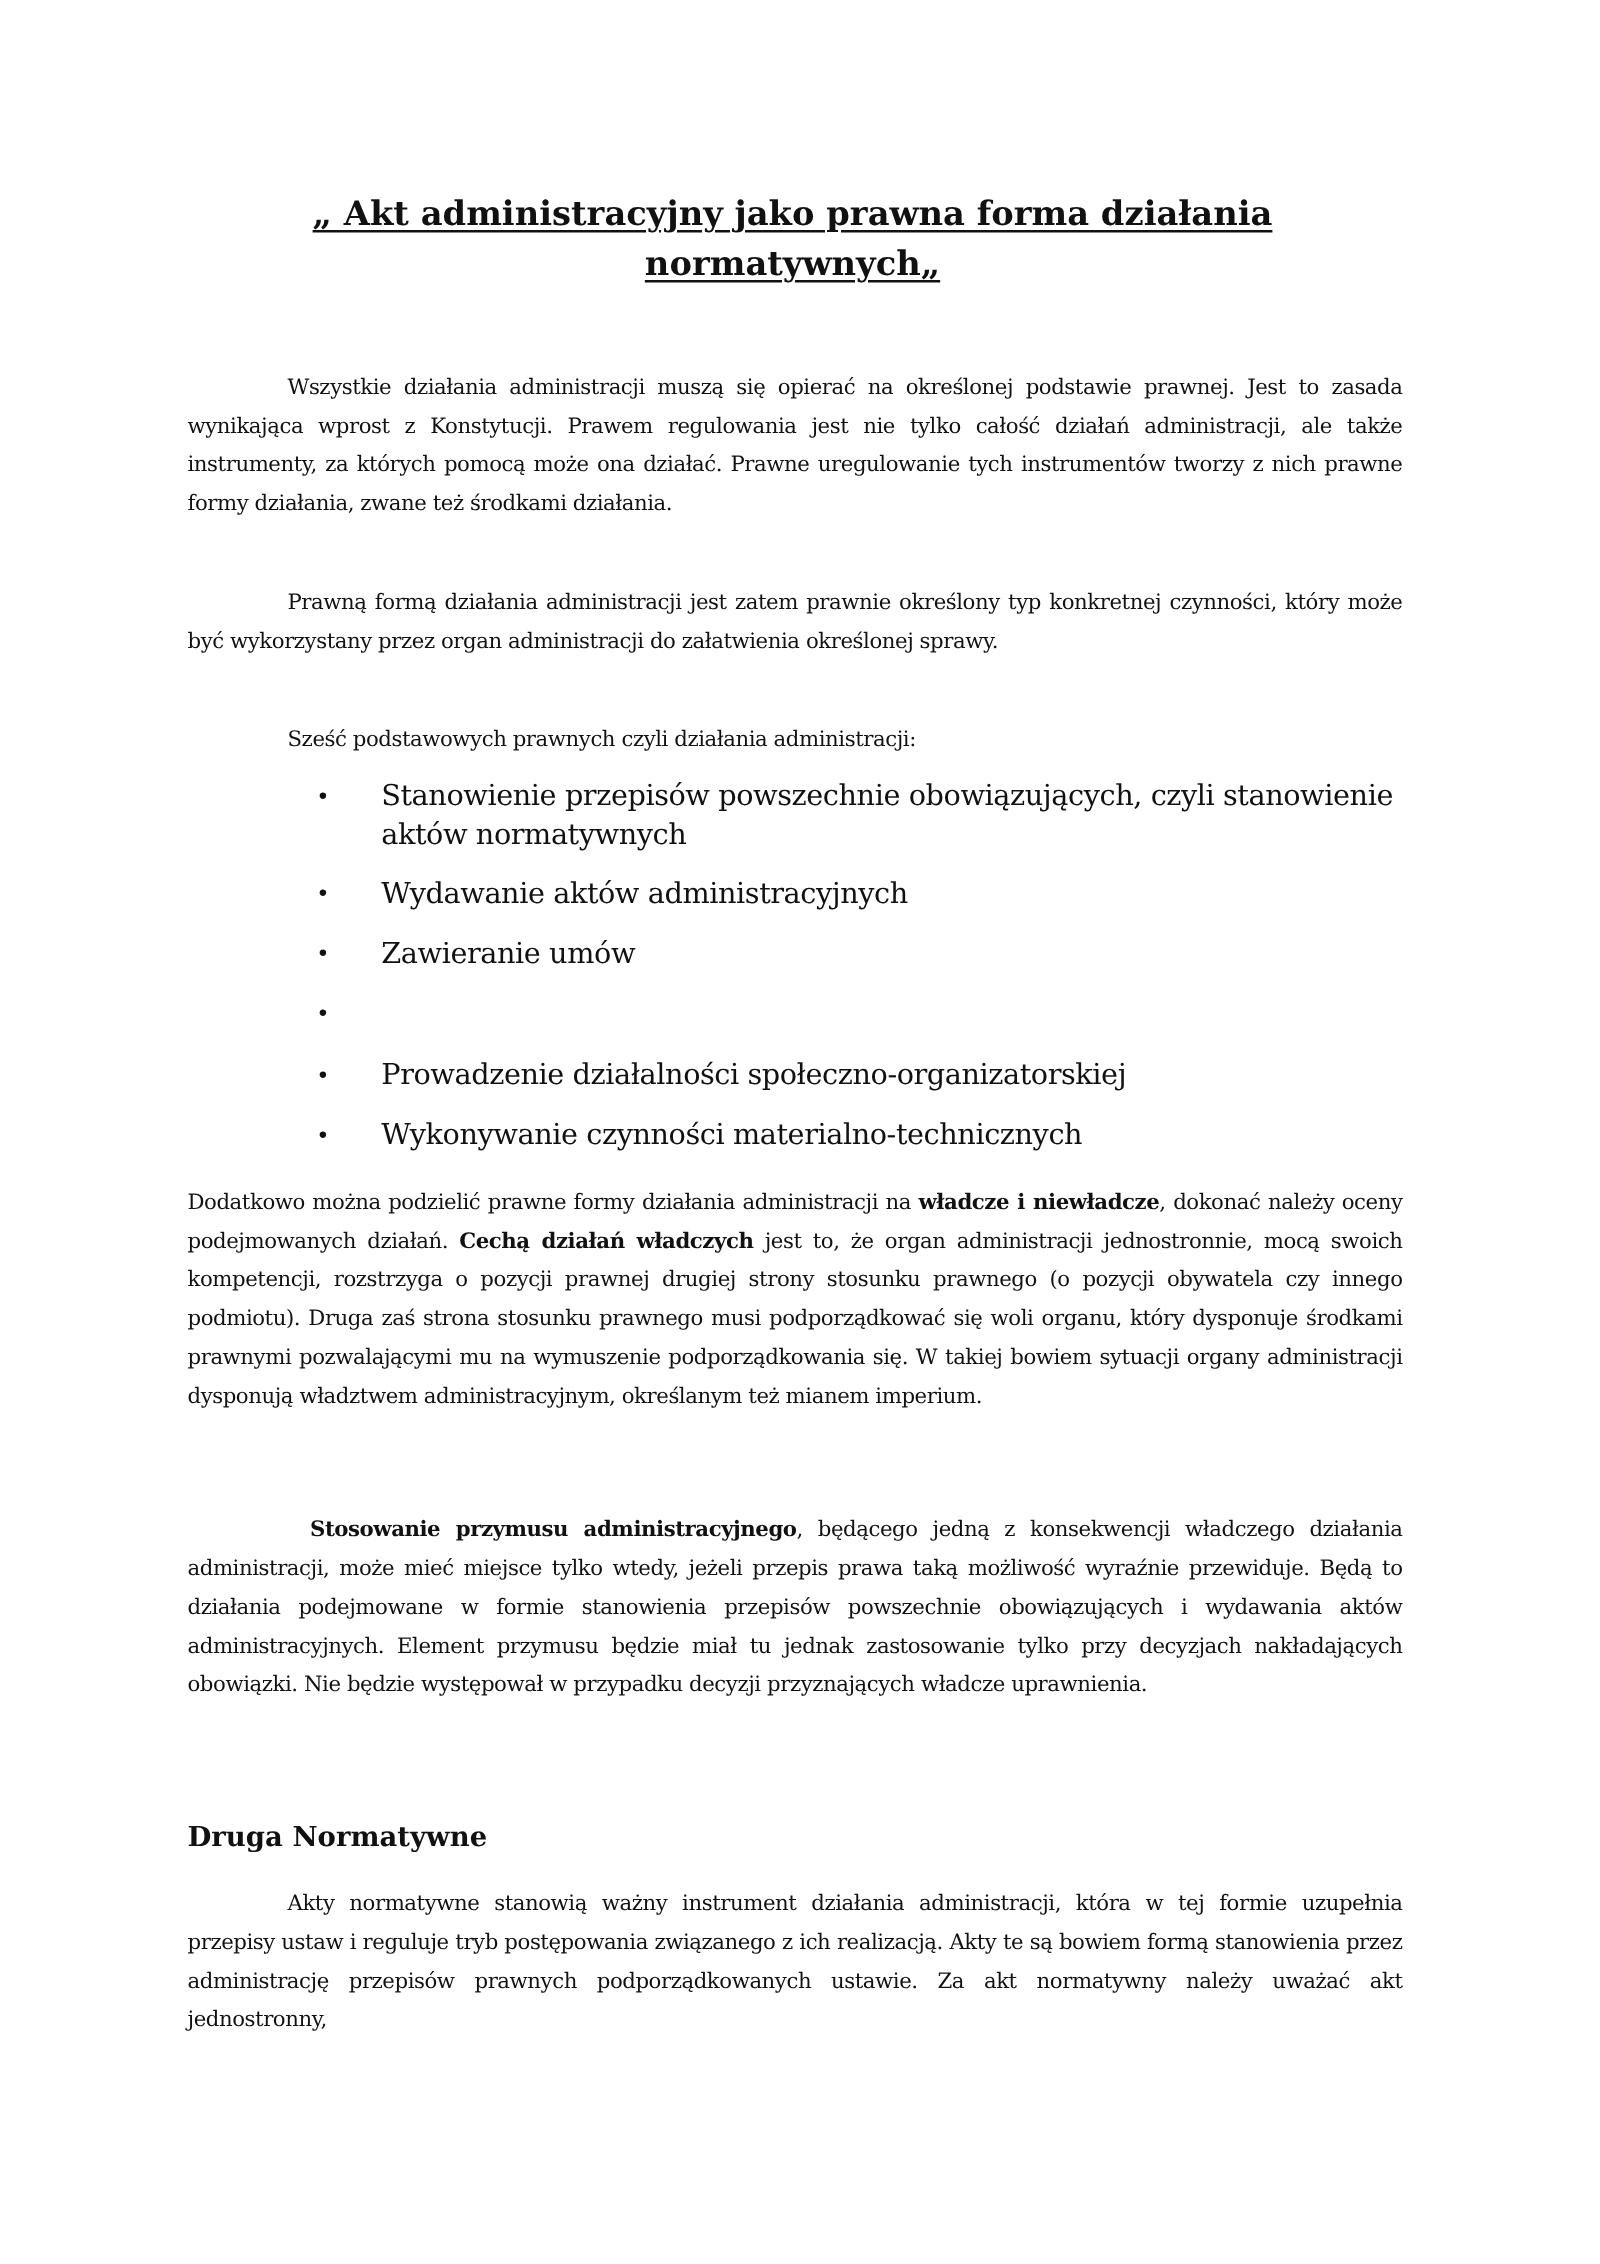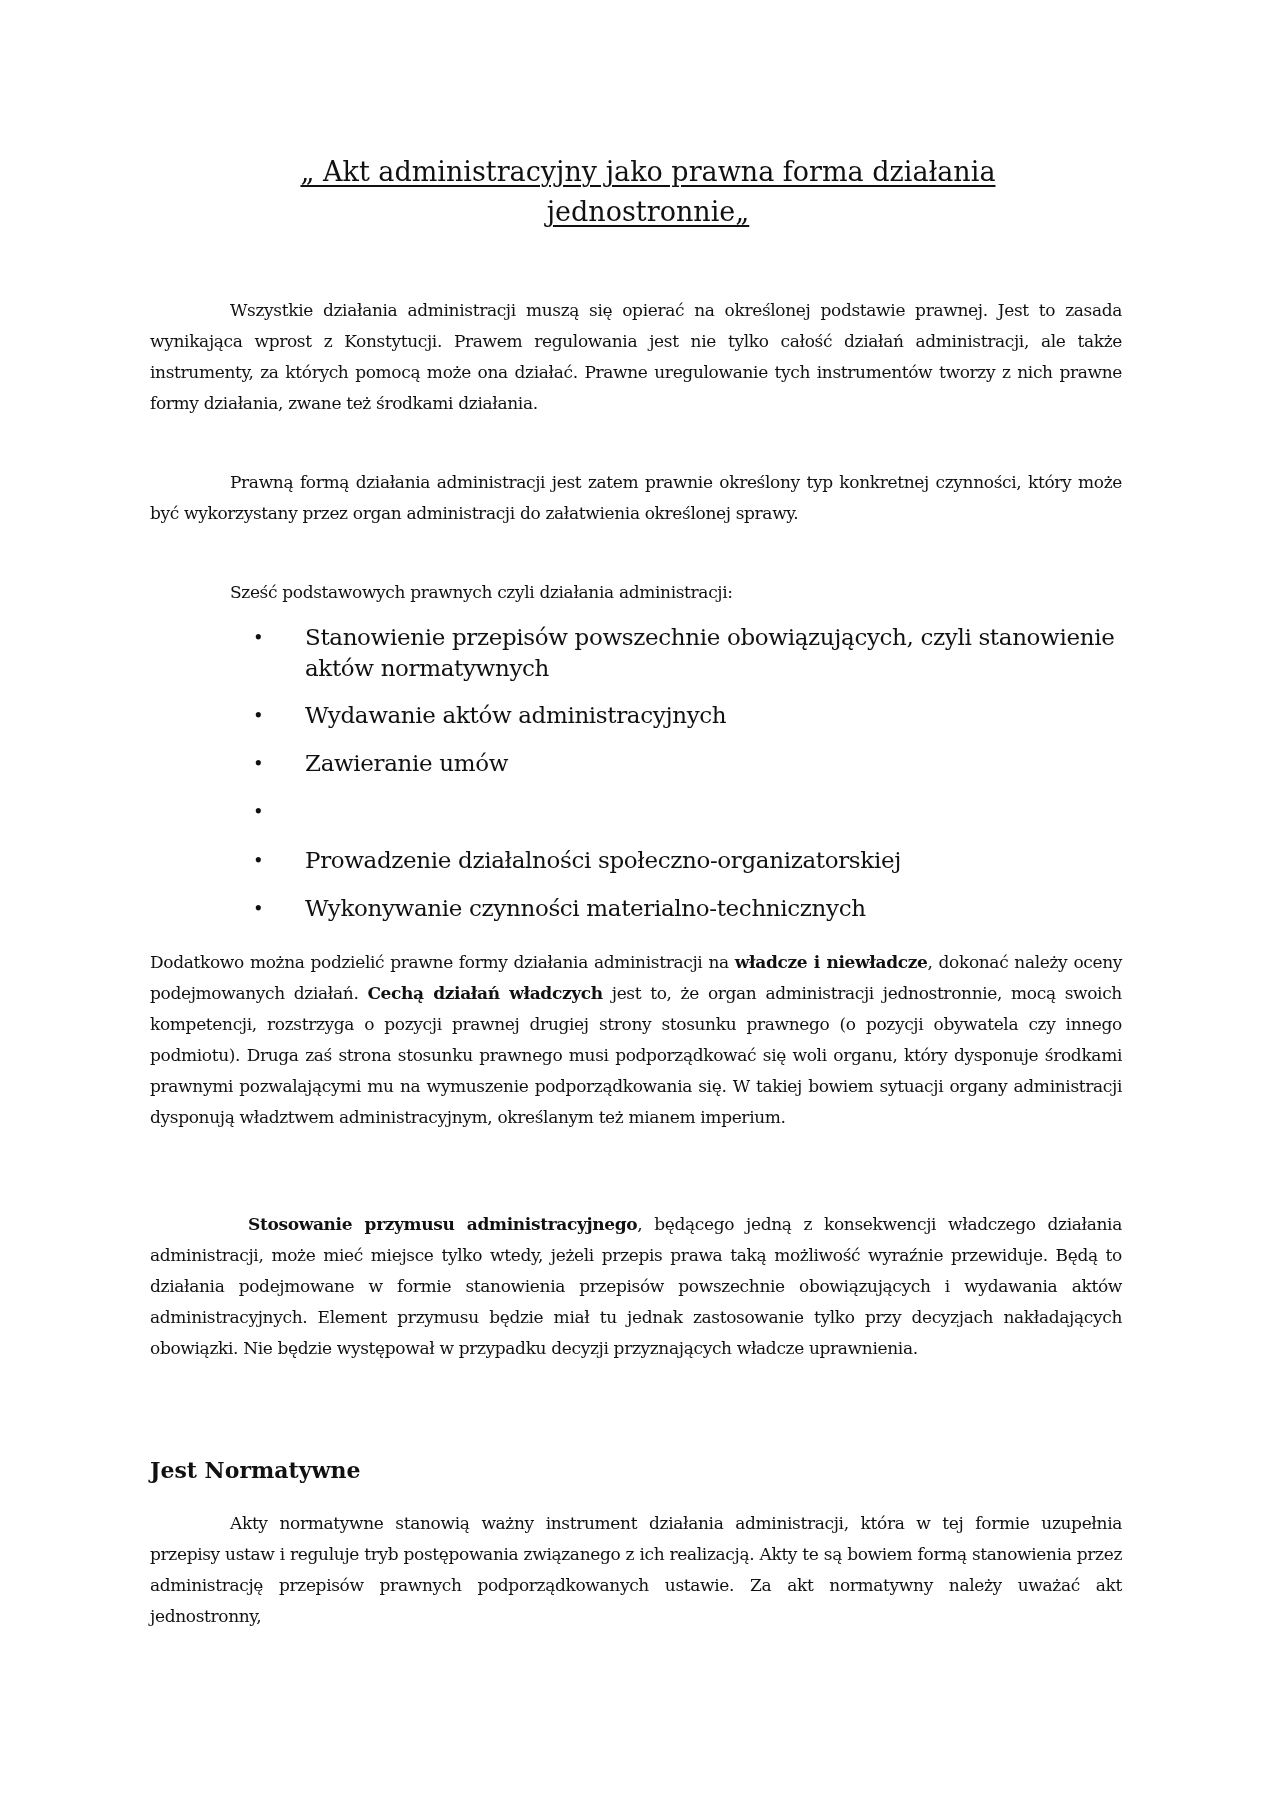--- a/index.html
+++ b/index.html
@@ -1,20 +1,20 @@
 <!DOCTYPE html>
 <html><head>
 <meta charset="utf-8">
 <style>
   html, body { margin: 0; padding: 0; background: #ffffff; }
   body { width: 1280px; height: 1811px; position: relative; overflow: hidden;
          font-family: "Liberation Serif", "DejaVu Serif", serif; color: #111111; }
   .page { position: absolute; left: 0; top: 0; width: 1280px; height: 1811px; background: #ffffff; }
-  .title { position: absolute; left: 162px; width: 972px; text-align: center;
-           font-family: "DejaVu Serif", serif; font-weight: normal; font-size: 27px;
+  .title { position: absolute; left: 148px; width: 972px; text-align: center;
+           font-family: "DejaVu Serif", serif; font-weight: bold; font-size: 27px;
            line-height: 40px; top: 152px; }
   .title span { text-decoration: underline; text-decoration-thickness: 2px; text-underline-offset: 4px; }
   .body-text { position: absolute; left: 150px; width: 972px; font-size: 17px; line-height: 31px;
                text-align: justify; font-family: "DejaVu Serif", serif; letter-spacing: -0.35px; word-spacing: 0px; }
   .indent { text-indent: 80px; }
   .indent2 { text-indent: 98px; }
   .heading { position: absolute; left: 150px; font-family: "DejaVu Serif", serif; font-weight: bold;
              font-size: 22px; line-height: 31px; }
   .list { position: absolute; left: 150px; width: 972px; margin: 0; padding: 0; list-style: none;
           font-family: "DejaVu Serif", serif; font-size: 23px; letter-spacing: -0.35px; }
@@ -23,21 +23,21 @@
   .list .item-text { display: block; margin-left: 155px; }
   b { font-weight: bold; }
 </style>
 </head>
 <body>
 
 <div class="page">
 
   <div class="title">
     <span>„ Akt administracyjny jako prawna forma działania </span><br>
-    <span>jednostronnie„</span>
+    <span>normatywnych„</span>
   </div>
 
   <div class="body-text indent" style="top:295px;">Wszystkie działania administracji muszą się opierać na określonej podstawie prawnej. Jest to zasada wynikająca wprost z Konstytucji.  Prawem regulowania jest nie tylko całość działań administracji, ale także instrumenty, za których pomocą może ona działać. Prawne uregulowanie tych instrumentów tworzy z nich prawne formy działania, zwane też środkami działania.</div>
 
   <div class="body-text indent" style="top:467px;">Prawną formą działania administracji jest zatem prawnie określony typ konkretnej czynności, który może być wykorzystany przez organ administracji do załatwienia określonej sprawy.</div>
 
   <div class="body-text indent" style="top:577px;">Sześć podstawowych prawnych czyli działania administracji:</div>
 
   <ul class="list" style="top:622px;">
     <li style="top:0px;">
@@ -66,17 +66,17 @@
   </ul>
 
   <div class="body-text" style="top:947px;">
     <span>Dodatkowo można podzielić prawne formy działania administracji na </span><b>władcze i niewładcze</b><span>, dokonać należy oceny podejmowanych działań. </span><b>Cechą działań władczych</b><span> jest to, że organ administracji jednostronnie, mocą swoich kompetencji, rozstrzyga o pozycji prawnej drugiej strony stosunku prawnego (o pozycji obywatela czy innego podmiotu). Druga zaś strona stosunku prawnego musi podporządkować się woli organu, który dysponuje środkami prawnymi pozwalającymi mu na wymuszenie podporządkowania się. W takiej bowiem sytuacji organy administracji dysponują władztwem administracyjnym, określanym też mianem imperium.</span>
   </div>
 
   <div class="body-text indent2" style="top:1209px;">
     <b>Stosowanie przymusu administracyjnego</b><span>, będącego jedną z konsekwencji władczego działania administracji, może mieć miejsce tylko wtedy, jeżeli przepis prawa taką możliwość wyraźnie przewiduje. Będą to działania podejmowane w formie stanowienia przepisów powszechnie obowiązujących i wydawania aktów administracyjnych. Element przymusu będzie miał tu jednak zastosowanie tylko przy decyzjach nakładających obowiązki. Nie będzie występował w przypadku decyzji przyznających władcze uprawnienia.</span>
   </div>
 
-  <div class="heading" style="top:1455px;">Jest Normatywne</div>
+  <div class="heading" style="top:1455px;">Druga Normatywne</div>
 
   <div class="body-text indent" style="top:1508px;">Akty normatywne stanowią ważny instrument działania administracji, która w tej formie uzupełnia przepisy ustaw i reguluje tryb postępowania związanego z ich realizacją. Akty te są bowiem formą stanowienia przez administrację przepisów prawnych podporządkowanych ustawie. Za akt normatywny należy uważać akt jednostronny,</div>
 
 </div>
 
 </body></html>

